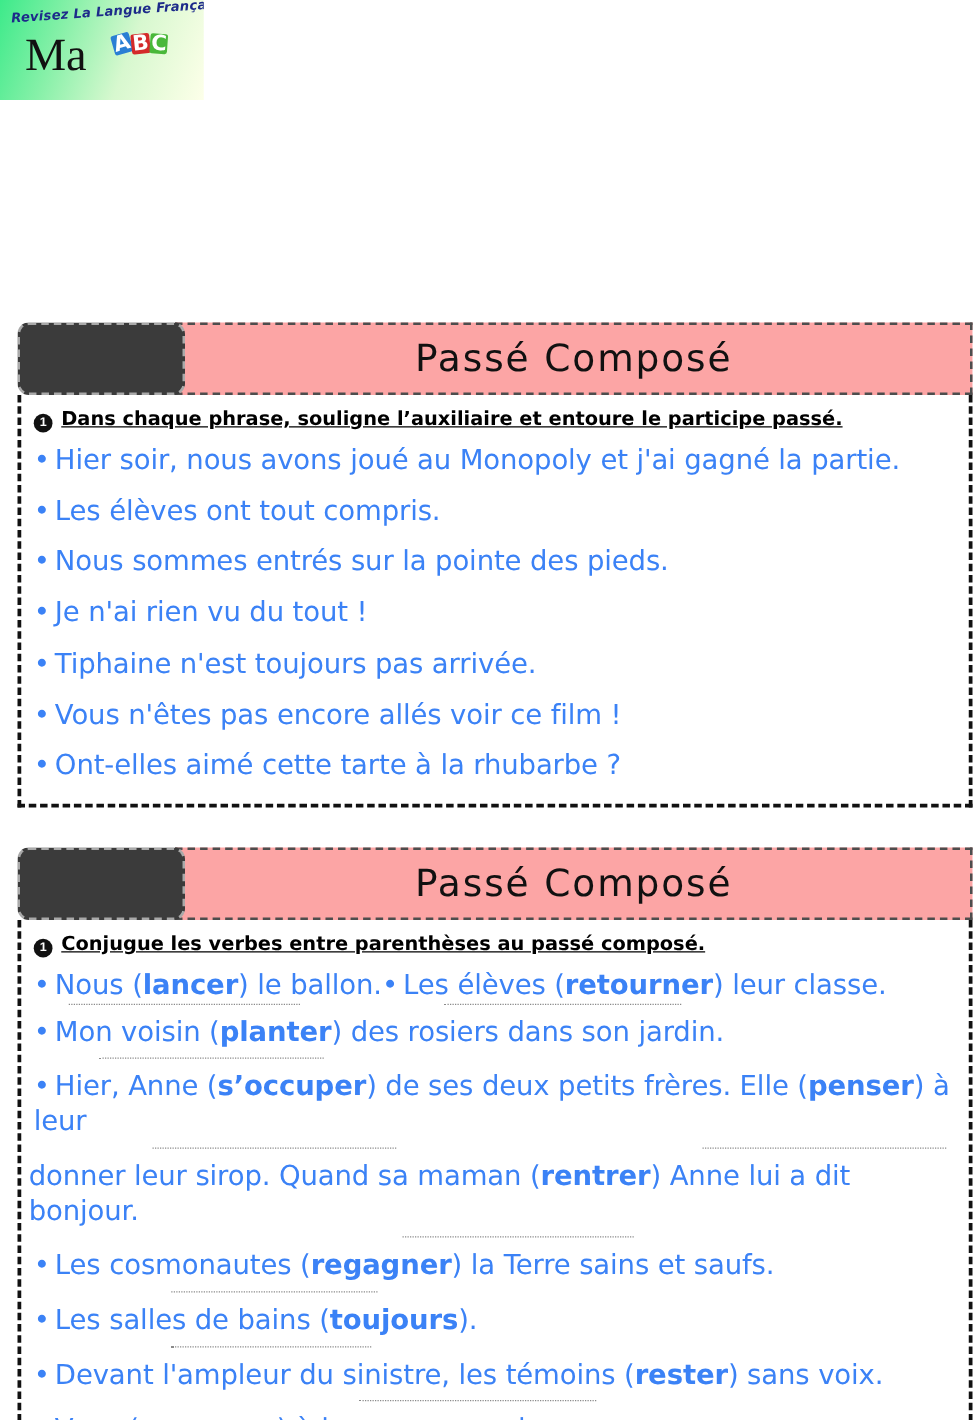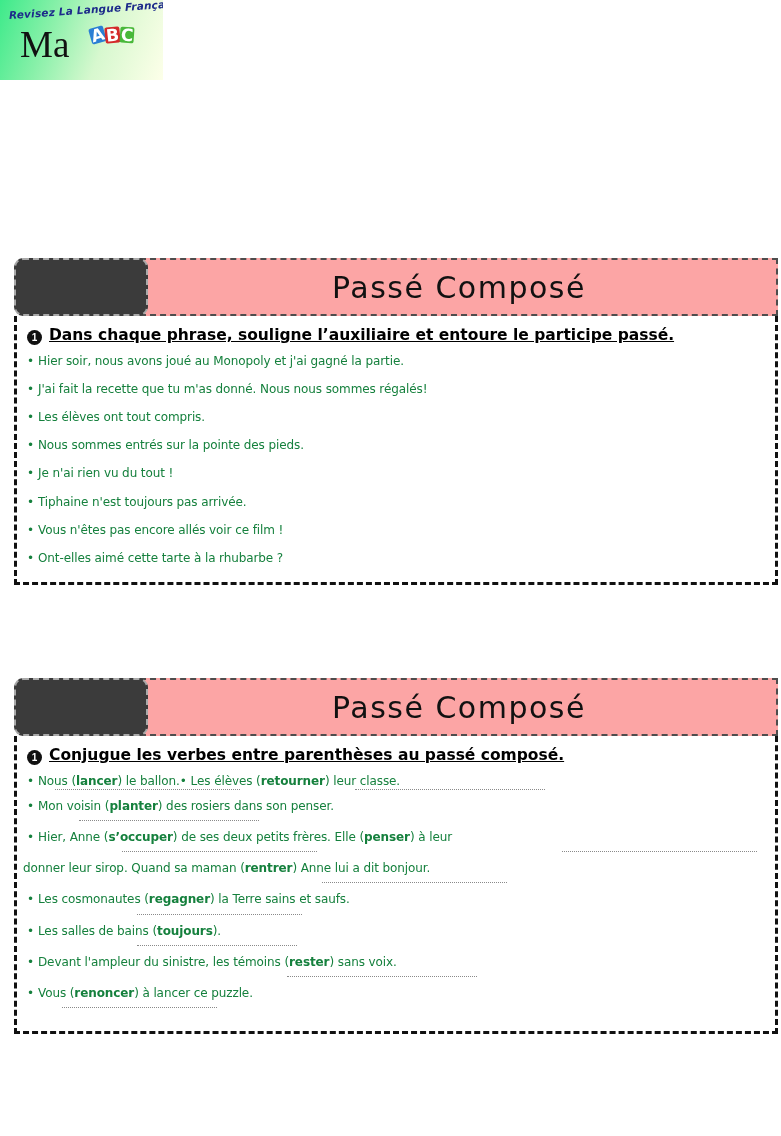--- a/index.html
+++ b/index.html
@@ -142,22 +142,22 @@
     line-height: 15px;
     text-align: center;
     font-family: "Liberation Sans", sans-serif;
     position: relative;
     top: 1px;
   }
   .instruction .itxt { text-decoration: underline; }
 
   .sentence {
     font-family: "DejaVu Sans", sans-serif;
-    font-size: 12px;
-    color: #15803d;
+    font-size: 22px;
+    color: #3b82f6;
     line-height: 1.26;
     margin: 0 0 13px 0;
     letter-spacing: -0.1px;
   }
   .sentence .bul { margin-right: 4px; }
   .sentence b { font-weight: 700; }
 
   
   #block-2 .sentence { margin-bottom: 6px; }
   .answer-line {
@@ -200,21 +200,20 @@
         <span>Passé Composé</span>
       </div>
     </div>
     <div class="body">
       <div class="instruction">
         <span class="marker">1</span>
         <span class="itxt">Dans chaque phrase, souligne l’auxiliaire et entoure le participe passé.</span>
       </div>
 
       <div class="sentence"><span class="bul">•</span><span>Hier soir, nous avons joué au Monopoly et j'ai gagné la partie.</span></div>
-      <div class="sentence"><span class="bul">•</span><span>J'ai fait la recette que tu m'as donné. Nous nous sommes régalés!</span></div>
       <div class="sentence"><span class="bul">•</span><span>Les élèves ont tout compris.</span></div>
       <div class="sentence"><span class="bul">•</span><span>Nous sommes entrés sur la pointe des pieds.</span></div>
       <div class="sentence"><span class="bul">•</span><span>Je n'ai rien vu du tout !</span></div>
       <div class="sentence"><span class="bul">•</span><span>Tiphaine n'est toujours pas arrivée.</span></div>
       <div class="sentence"><span class="bul">•</span><span>Vous n'êtes pas encore allés voir ce film !</span></div>
       <div class="sentence" style="margin-bottom:2px;"><span class="bul">•</span><span>Ont-elles aimé cette tarte à la rhubarbe ?</span></div>
     </div>
   </div>
 
   <div class="block" id="block-2">
@@ -237,21 +236,21 @@
         <div class="cell sentence" style="margin-bottom:0;">
           <span class="bul">•</span><span>Les élèves (</span><b>retourner</b><span>)  leur classe.</span>
         </div>
       </div>
       <div style="display:flex;">
         <div class="answer-line al-w1"></div>
         <div class="answer-line" style="width:190px;margin-left:115px;"></div>
       </div>
 
       <div class="sentence">
-        <span class="bul">•</span><span>Mon voisin (</span><b>planter</b><span>)  des rosiers dans son penser.</span>
+        <span class="bul">•</span><span>Mon voisin (</span><b>planter</b><span>)  des rosiers dans son jardin.</span>
       </div>
       <div class="answer-line al-w3"></div>
 
       <div class="sentence wide">
         <span class="bul">•</span><span>Hier,  Anne  (</span><b>s’occuper</b><span>)  de  ses  deux  petits  frères.  Elle  (</span><b>penser</b><span>) à leur</span>
       </div>
       <div style="display:flex;">
         <div class="answer-line" style="width:195px;margin-left:95px;"></div>
         <div class="answer-line" style="width:195px;margin-left:245px;"></div>
       </div>

